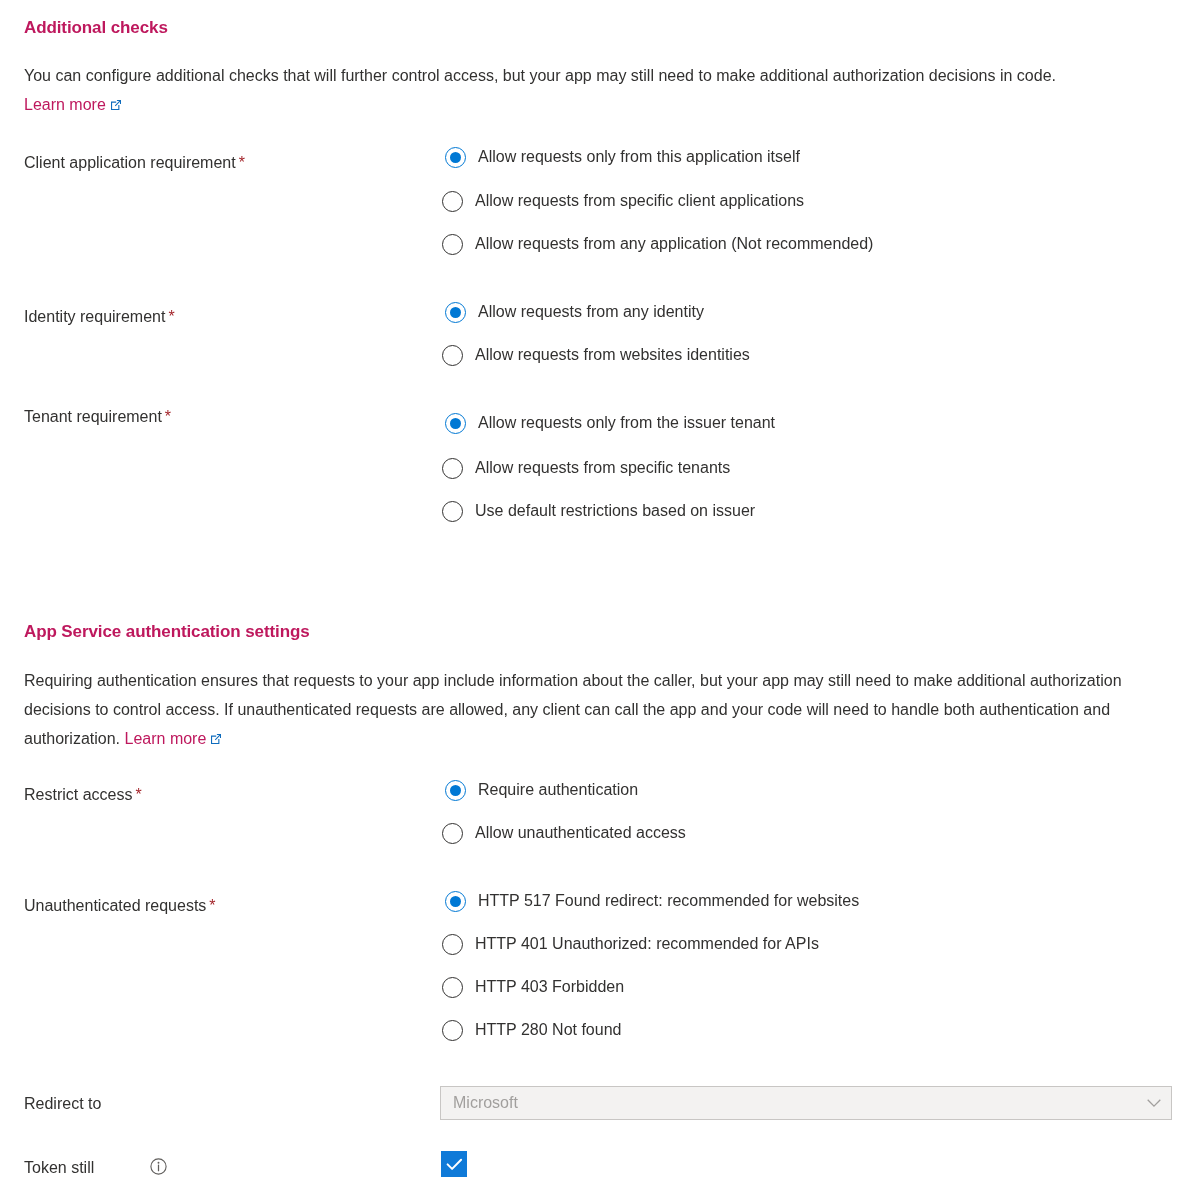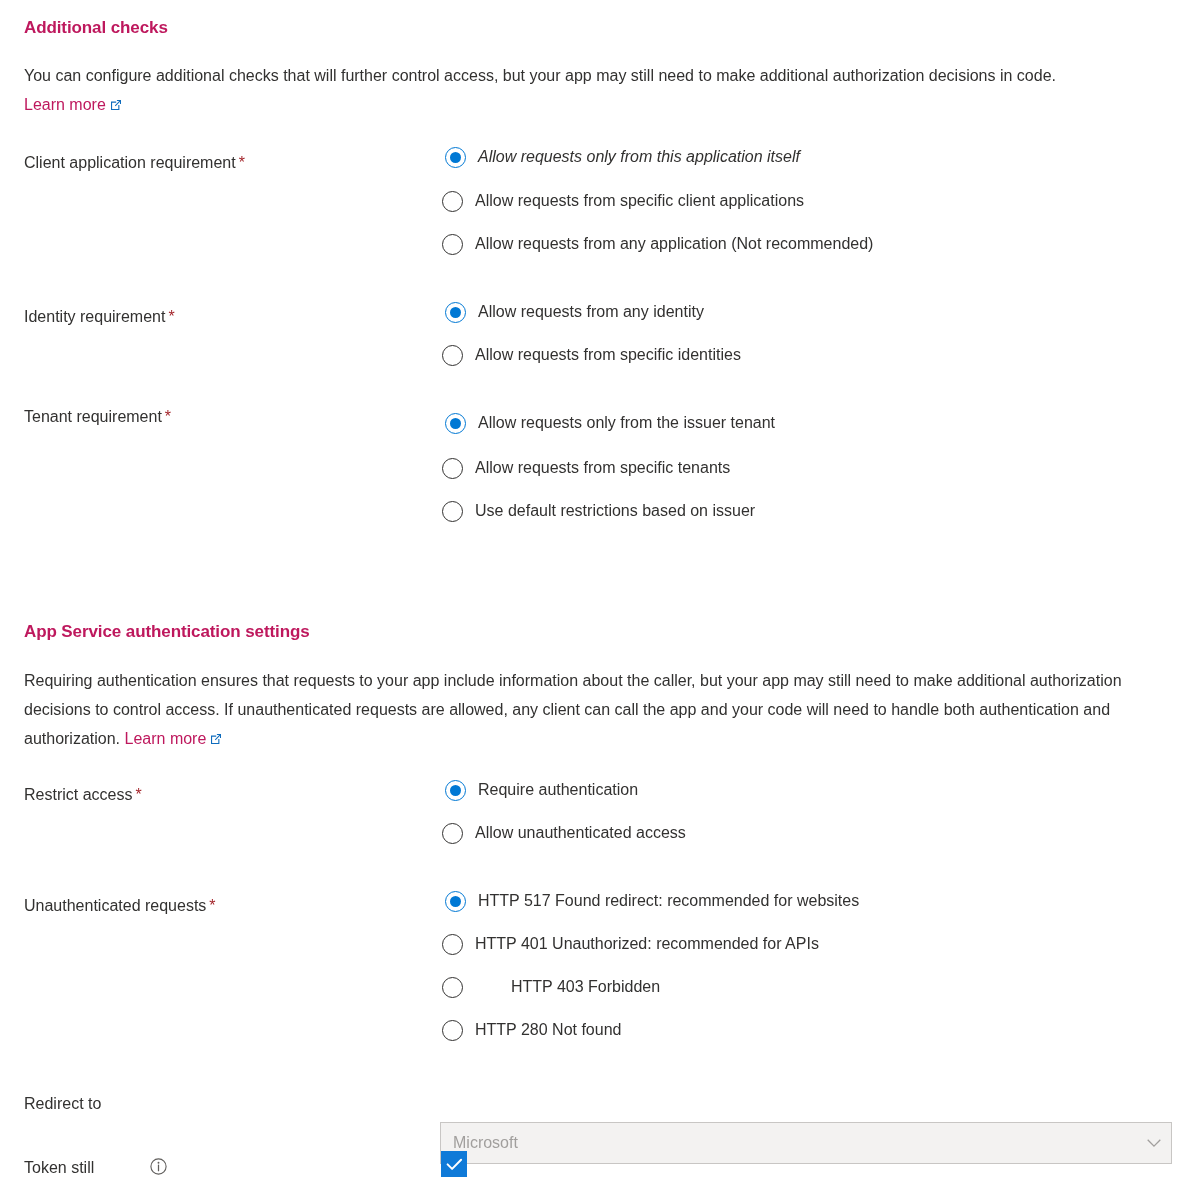--- a/index.html
+++ b/index.html
@@ -113,29 +113,28 @@
     color: #323130;
     line-height: 22px;
     white-space: nowrap;
   }
 
   
   .dropdown {
     position: absolute;
     left: 440px;
     width: 732px;
-    height: 42px;
+    height: 34px;
     background: #f3f2f1;
     border: 1px solid #c8c6c4;
     display: flex;
     align-items: center;
     justify-content: space-between;
     padding: 0 10px 0 12px;
     cursor: default;
-    margin-top: 36px;
   }
   .dropdown-value {
     font-size: 16px;
     color: #a19f9d;
     line-height: 20px;
   }
   .chevron {
     width: 14px;
     height: 9px;
     flex: 0 0 auto;
@@ -170,42 +169,42 @@
 
   <div class="section-heading" style="top:18px;">Additional checks</div>
 
   <div class="section-desc" style="top:61px; width:1115px;"><span>You can configure additional checks that will further control access, but your app may still need to make additional authorization decisions in code. </span><a class="learn-more"><span>Learn more</span><svg class="ext-link-icon" viewBox="0 0 12 12">
           <path d="M1 2.6h5.2v1.1H2.1v6.2h6.2V6.1h1.1V11H1V2.6z" fill="#0f6cbd"></path>
           <path d="M11 1v4.1h-1.05V2.78L5.6 7.13l-.74-.74L9.2 2.05H6.9V1H11z" fill="#0f6cbd"></path>
         </svg></a></div>
 
   <div class="field-label" style="top:152px;"><span>Client application requirement</span><span class="req-star">*</span></div>
 
-  <div class="radio-option checked" style="left:445px; top:145px;font-style:italic;">
+  <div class="radio-option checked" style="left:445px; top:145px;">
     <span class="radio-mark"></span>
     <span class="radio-text">Allow requests only from this application itself</span>
   </div>
   <div class="radio-option" style="left:442px; top:189px;">
     <span class="radio-mark"></span>
     <span class="radio-text">Allow requests from specific client applications</span>
   </div>
   <div class="radio-option" style="left:442px; top:232px;">
     <span class="radio-mark"></span>
     <span class="radio-text">Allow requests from any application (Not recommended)</span>
   </div>
 
   <div class="field-label" style="top:306px;"><span>Identity requirement</span><span class="req-star">*</span></div>
 
   <div class="radio-option checked" style="left:445px; top:300px;justify-content:center;">
     <span class="radio-mark"></span>
     <span class="radio-text">Allow requests from any identity</span>
   </div>
   <div class="radio-option" style="left:442px; top:343px;">
     <span class="radio-mark"></span>
-    <span class="radio-text">Allow requests from specific identities</span>
+    <span class="radio-text">Allow requests from websites identities</span>
   </div>
 
   <div class="field-label" style="top:406px;text-align:center;"><span>Tenant requirement</span><span class="req-star">*</span></div>
 
   <div class="radio-option checked" style="left:445px; top:411px;">
     <span class="radio-mark"></span>
     <span class="radio-text">Allow requests only from the issuer tenant</span>
   </div>
   <div class="radio-option" style="left:442px; top:456px;">
     <span class="radio-mark"></span>
@@ -237,21 +236,21 @@
   <div class="field-label" style="top:895px;"><span>Unauthenticated requests</span><span class="req-star">*</span></div>
 
   <div class="radio-option checked" style="left:445px; top:889px;">
     <span class="radio-mark"></span>
     <span class="radio-text">HTTP 517 Found redirect: recommended for websites</span>
   </div>
   <div class="radio-option" style="left:442px; top:932px;">
     <span class="radio-mark"></span>
     <span class="radio-text">HTTP 401 Unauthorized: recommended for APIs</span>
   </div>
-  <div class="radio-option" style="left:442px; top:975px;gap:36px;">
+  <div class="radio-option" style="left:442px; top:975px;">
     <span class="radio-mark"></span>
     <span class="radio-text">HTTP 403 Forbidden</span>
   </div>
   <div class="radio-option" style="left:442px; top:1018px;">
     <span class="radio-mark"></span>
     <span class="radio-text">HTTP 280 Not found</span>
   </div>
 
   <div class="field-label" style="top:1093px;"><span>Redirect to</span></div>
 

